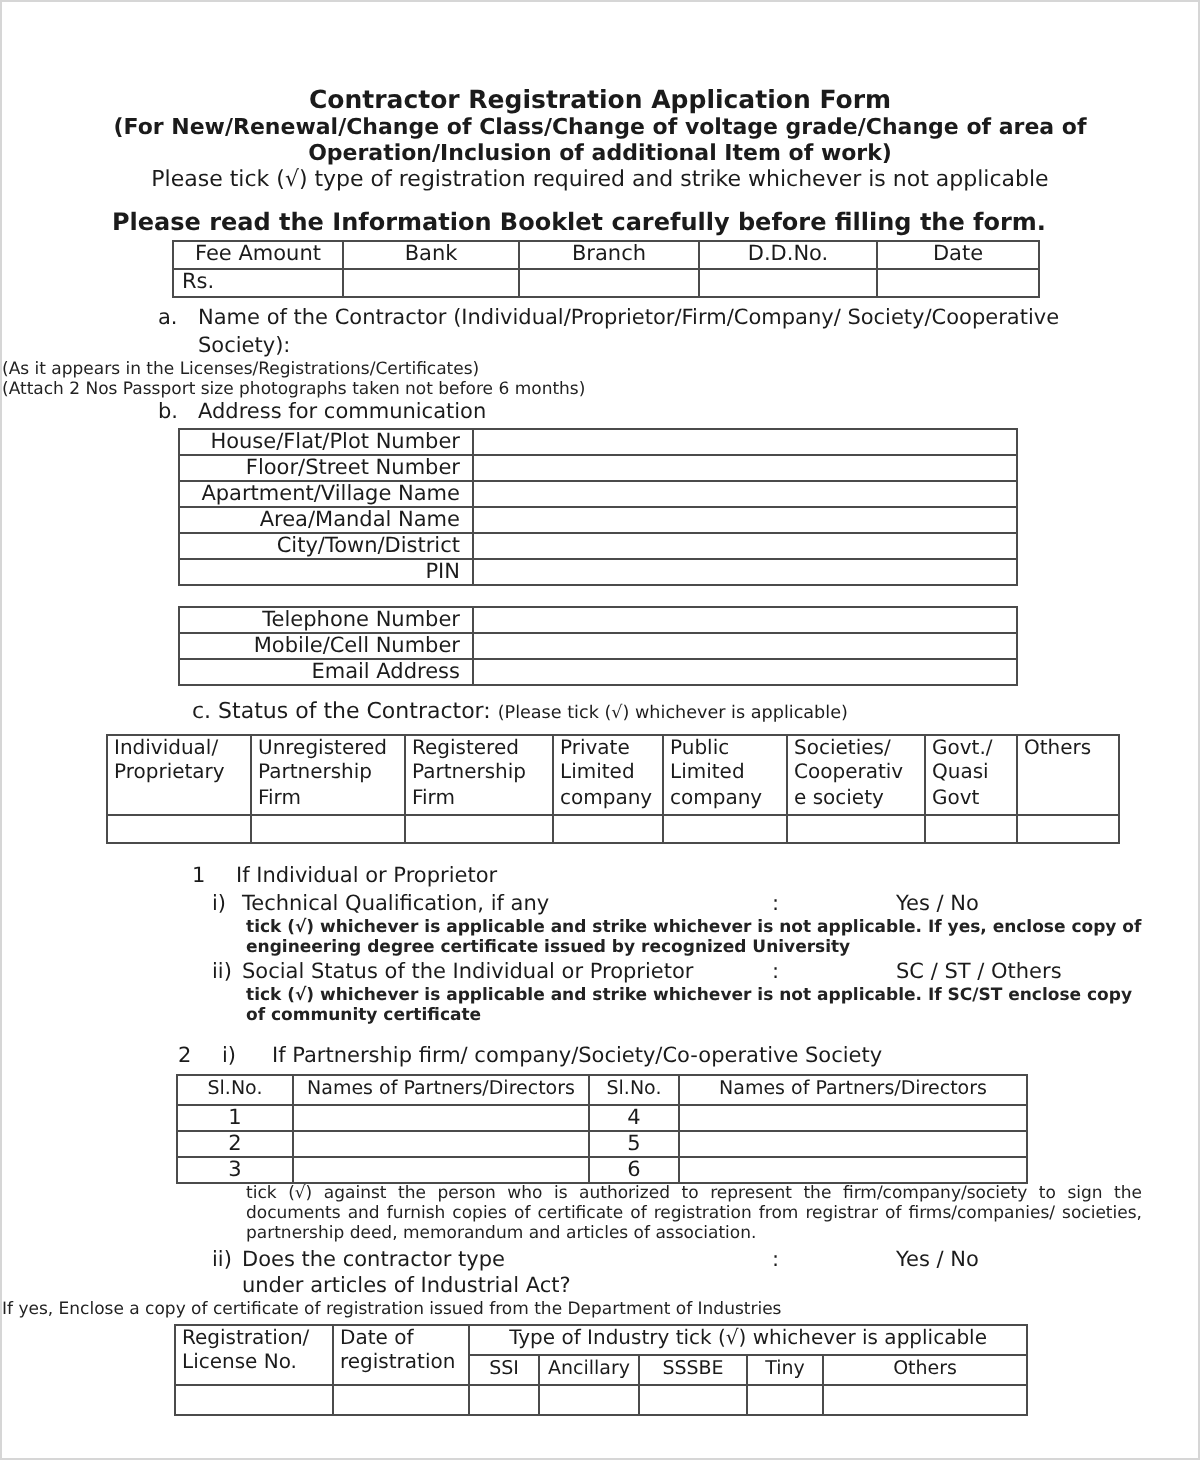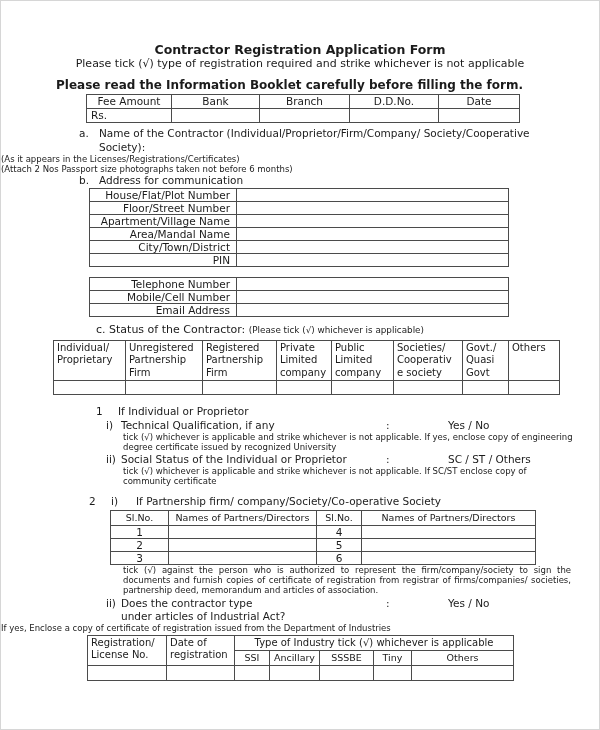--- a/index.html
+++ b/index.html
@@ -42,27 +42,27 @@
   .status-table { margin-left:52px; margin-top:3px; width:506px; font-size:10px; }
   .status-table td { vertical-align:top; padding:1px 3px; line-height:12.5px; }
   .status-table tr.empty td { height:13px; padding:0; }
 
   .s1-head { display:flex; margin-left:95px; margin-top:10px; font-size:10.5px; line-height:13px; }
   .s1-head .num { flex:0 0 22px; }
   .q-row { display:flex; margin-left:105px; font-size:10.5px; line-height:13px; margin-top:1px; }
   .q-row .q-lab { flex:0 0 15px; }
   .q-row .q-text { flex:0 0 265px; white-space:nowrap; }
   .q-row .q-colon { flex:0 0 62px; }
-  .q-note { margin-left:122px; width:452px; font-size:8.5px; line-height:10px; color:#222; }
+  .q-note { margin-left:122px; width:452px; font-size:8.5px; line-height:10px; color:#222;font-weight:bold; }
 
   .s2-head { display:flex; margin-left:88px; margin-top:9px; font-size:10.5px; line-height:13px; }
   .s2-head .num { flex:0 0 22px; }
   .s2-head .sub { flex:0 0 25px; }
 
-  .partners-table { margin-left:109px; margin-top:2px; width:425px; font-size:10.5px; }
+  .partners-table { margin-left:87px; margin-top:2px; width:425px; font-size:10.5px; }
   .partners-table td { height:12px; line-height:12px; text-align:center; padding:0 2px; }
   .partners-table tr.hdr td { font-size:9.5px; padding:0; height:14px; line-height:14px; }
 
   .p-note { margin-left:122px; width:448px; font-size:8.5px; line-height:10px; text-align:justify; color:#222; }
   .q-cont { margin-left:120px; font-size:10.5px; line-height:13px; }
   .ifyes-note { font-size:8.5px; line-height:10.5px; color:#222; }
 
   .industry-table { margin-left:86px; margin-top:1px; width:426px; font-size:10px; }
   .industry-table td { line-height:12.5px; padding:1px 3px; vertical-align:top; }
   .industry-table td.ctr { text-align:center; padding:1px 0; }
@@ -70,20 +70,22 @@
   .industry-table tr.empty td { height:14px; padding:0; }
 
   .gap10 { height:10px; }
 </style>
 </head>
 <body>
 
 <div class="page">
 
   <div class="title">Contractor Registration Application Form</div>
+  <div class="subtitle pre">(For New/Renewal/Change of Class/Change of voltage grade/Change of area of
+Operation/Inclusion of additional Item of work)</div>
   <div class="tick-note">Please tick (√) type of registration required and strike whichever is not applicable</div>
 
   <div class="read-note">Please read the Information Booklet carefully before filling the form.</div>
 
   <table class="fee-table">
     <colgroup>
         <col style="width:85px">
         <col style="width:88px">
         <col style="width:90px">
         <col style="width:89px">

